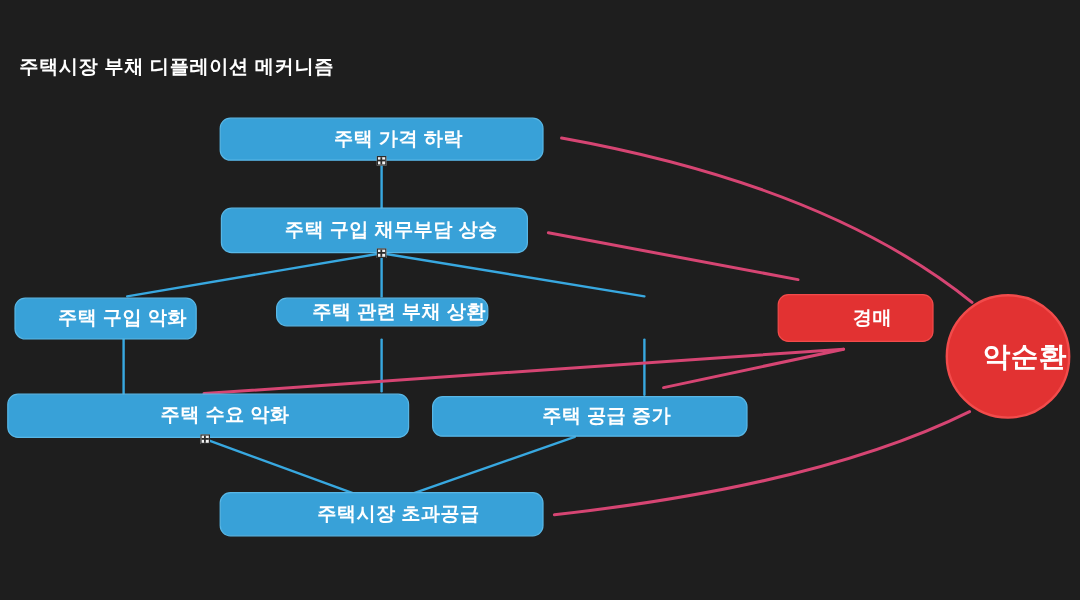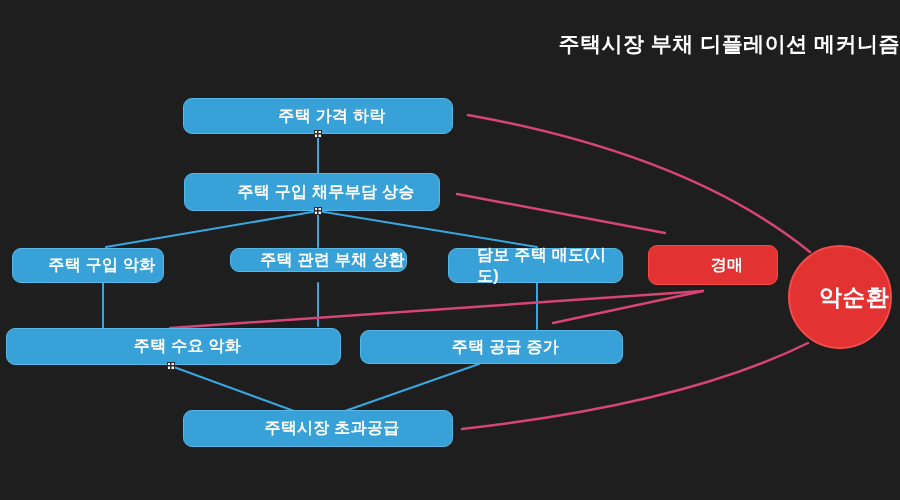--- a/index.html
+++ b/index.html
@@ -13,22 +13,22 @@
     --text:#ffffff;
   }
   html,body{margin:0;padding:0;background:var(--background);}
   .stage{
     position:relative;width:900px;height:500px;overflow:hidden;
     background:var(--background);
     font-family:"Liberation Sans","DejaVu Sans",sans-serif;
     color:var(--text);
   }
   .title{
-    position:absolute;left:0;right:0;top:30px;margin:0;
-    text-align:right;font-size:21px;font-weight:700;color:var(--text);
+    position:absolute;left:0;right:0;top:30px;margin:16px;
+    text-align:left;font-size:16px;font-weight:700;color:var(--text);
     letter-spacing:0.5px;
   }
   .wires{position:absolute;left:0;top:0;z-index:1;}
   .wire-blue{stroke:var(--wire-blue);stroke-width:2;fill:none;stroke-linecap:round;}
   .wire-pink{stroke:var(--wire-pink);stroke-width:2.5;fill:none;stroke-linecap:round;}
   .node{
     position:absolute;z-index:2;box-sizing:border-box;
     display:flex;align-items:center;justify-content:center;
     border-radius:9px;font-weight:700;font-size:16px;color:var(--text);
     letter-spacing:0.3px;
@@ -83,23 +83,20 @@
   </div>
 
   <div class="node blue" style="left:12px;top:248px;width:152px;height:35px">
     <span>주택 구입 악화</span>
   </div>
 
   <div class="node blue" style="left:230px;top:248px;width:177px;height:24px">
     <span>주택 관련 부채 상환</span>
   </div>
 
-  <div class="node blue" style="left:448px;top:248px;width:175px;height:35px">
-    <span>담보 주택 매도(시도)</span>
-  </div>
 
   <div class="node red" style="left:648px;top:245px;width:130px;height:40px">
     <span>경매</span>
   </div>
 
   <div class="node blue" style="left:6px;top:328px;width:335px;height:37px">
     <span>주택 수요 악화</span>
   </div>
 
   <div class="node blue" style="left:360px;top:330px;width:263px;height:34px">

